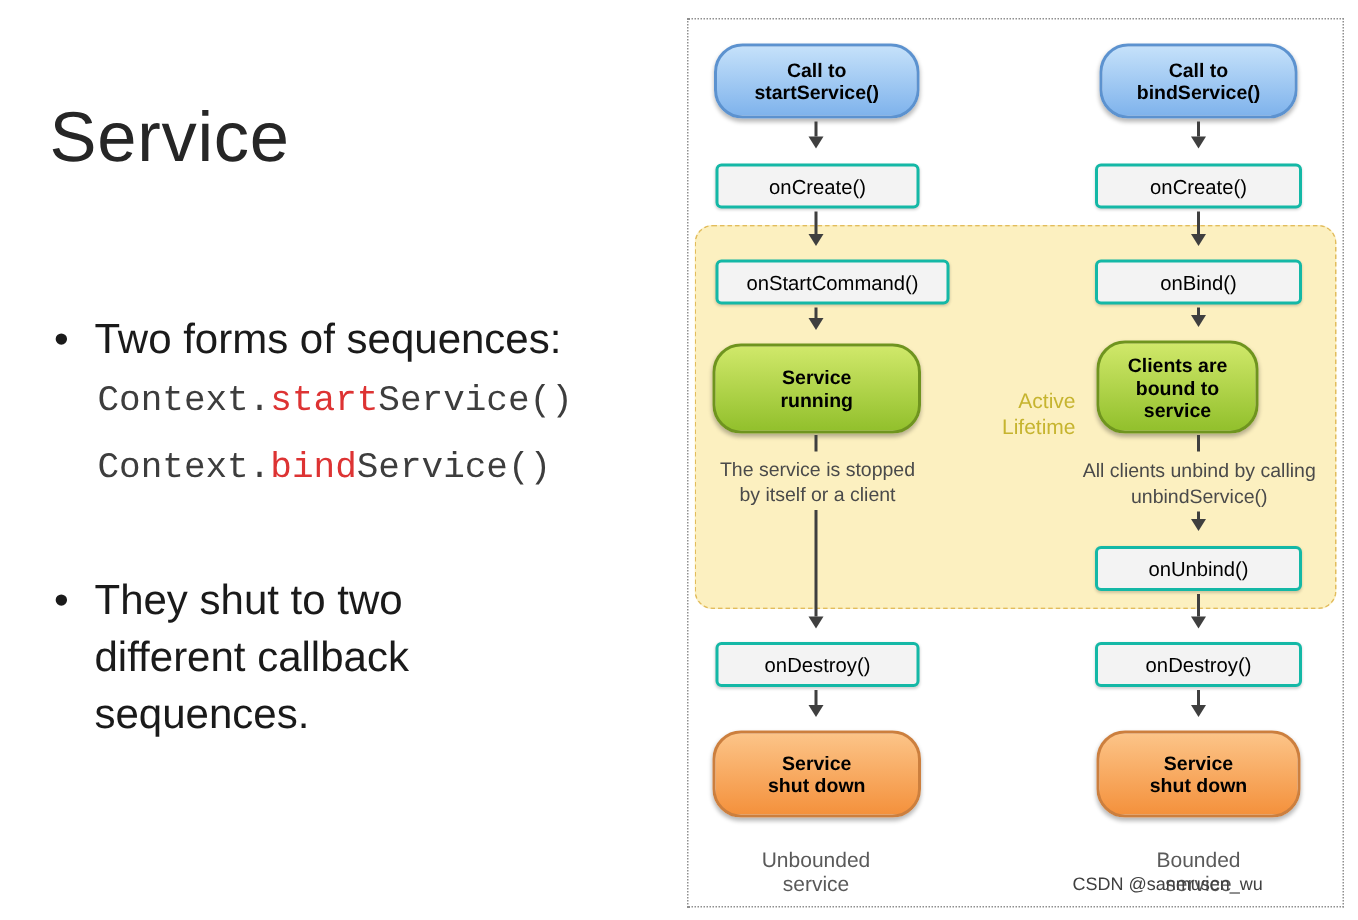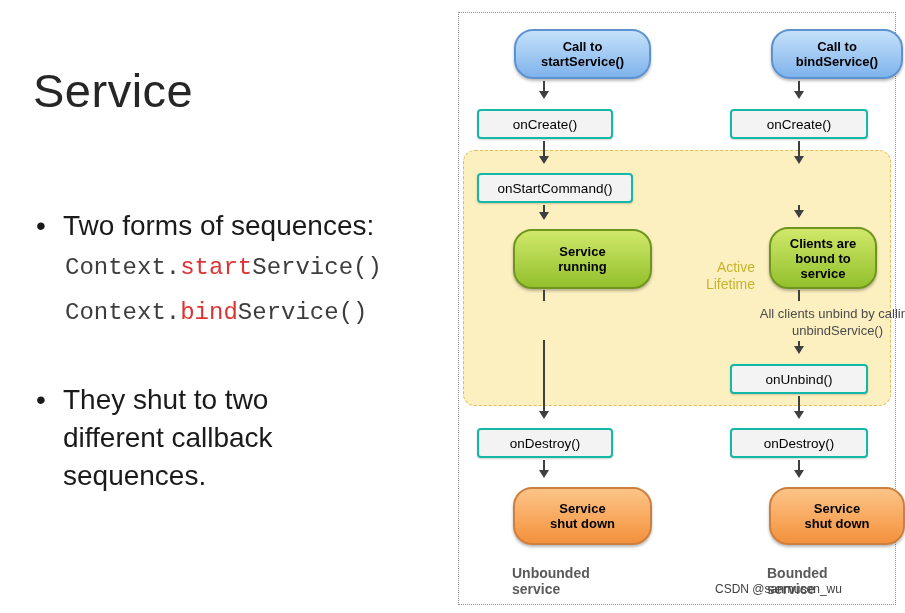--- a/index.html
+++ b/index.html
@@ -25,21 +25,21 @@
   .code-line .hl{color:#dd3333;}
   
   .diagram{
     position:absolute;left:458px;top:12px;width:438px;height:593px;
     background:#ffffff;border:1px dotted #8f8f8f;box-sizing:border-box;
   }
   .active-region{
     position:absolute;left:4px;top:137px;width:428px;height:256px;
     background:#fcf0c0;border:1px dashed #e2bc5c;border-radius:12px;box-sizing:border-box;
   }
-  .pre{white-space:pre-line;margin-left:38px;}
+  .pre{white-space:pre-line;}
   .node{
     position:absolute;display:flex;align-items:center;justify-content:center;
     text-align:center;box-sizing:border-box;
   }
   .pill{
     border-radius:19px;font-weight:bold;font-size:13px;line-height:15px;color:#000;
     box-shadow:0 2px 3px rgba(0,0,0,.28);
   }
   .pill-blue{background:linear-gradient(180deg,#c5e1fa 0%,#7fb3ec 100%);border:2px solid #5c92cf;}
   .pill-green{background:linear-gradient(180deg,#d0e86a 0%,#92c02c 100%);border:2px solid #6f941f;}
@@ -49,22 +49,22 @@
     font-size:13.5px;color:#000;box-shadow:0 1px 2px rgba(0,0,0,.18);
   }
   .caption{
     position:absolute;text-align:center;font-size:13px;line-height:17px;color:#4a4a4a;
   }
   .active-label{
     position:absolute;left:174px;top:246px;width:84px;text-align:right;
     font-size:14px;line-height:17px;color:#c6b42f;font-weight:normal;
   }
   .footer-label{
-    position:absolute;font-size:14px;line-height:16px;
-    font-weight:bold;color:#5a5a5a;
+    position:absolute;text-align:center;font-size:14px;line-height:16px;
+    font-weight:normal;color:#5a5a5a;
   }
   .arrow,.stub{position:absolute;width:10px;display:flex;flex-direction:column;align-items:center;}
   .arrow .ln,.stub .ln{width:2px;flex:1;background:#3f3f3f;}
   .arrow .hd{
     width:0;height:0;flex:0 0 8px;
     border-left:5px solid transparent;border-right:5px solid transparent;
     border-top:8px solid #3f3f3f;
   }
   .watermark{
     position:absolute;left:256px;top:569px;width:180px;
@@ -120,20 +120,22 @@
         <i class="hd"></i>
       </div>
 
     <div class="node pill pill-green pre" style="left:16px;top:216px;width:139px;height:60px;">Service
 running</div>
 
     <div class="stub" style="left:80px;top:277px;height:11px;">
         <i class="ln"></i>
       </div>
 
+    <div class="caption pre" style="left:0px;top:291px;width:172px;">The service is stopped
+by itself or a client</div>
 
     <div class="arrow" style="left:80px;top:327px;height:87px;">
         <i class="ln"></i>
         <i class="hd"></i>
       </div>
 
     <div class="node graybox" style="left:18px;top:415px;width:136px;height:30px;">onDestroy()</div>
 
     <div class="arrow" style="left:80px;top:447px;height:26px;">
         <i class="ln"></i>
@@ -154,20 +156,21 @@
         <i class="hd"></i>
       </div>
 
     <div class="node graybox" style="left:271px;top:96px;width:138px;height:30px;">onCreate()</div>
 
     <div class="arrow" style="left:335px;top:128px;height:31px;">
         <i class="ln"></i>
         <i class="hd"></i>
       </div>
 
+    <div class="node graybox" style="left:271px;top:160px;width:138px;height:30px;">onBind()</div>
 
     <div class="arrow" style="left:335px;top:192px;height:21px;">
         <i class="ln"></i>
         <i class="hd"></i>
       </div>
 
     <div class="node pill pill-green pre" style="left:272px;top:214px;width:108px;height:62px;">Clients are
 bound to
 service</div>
 

